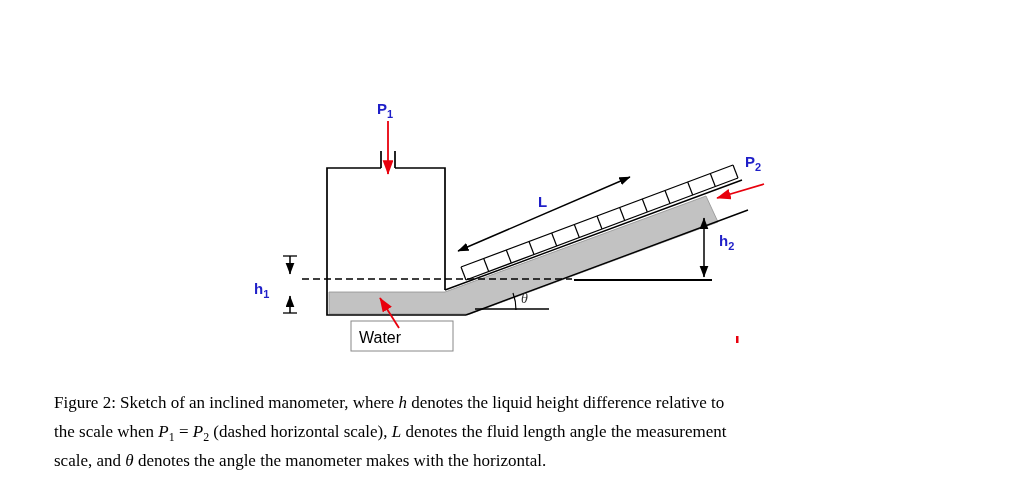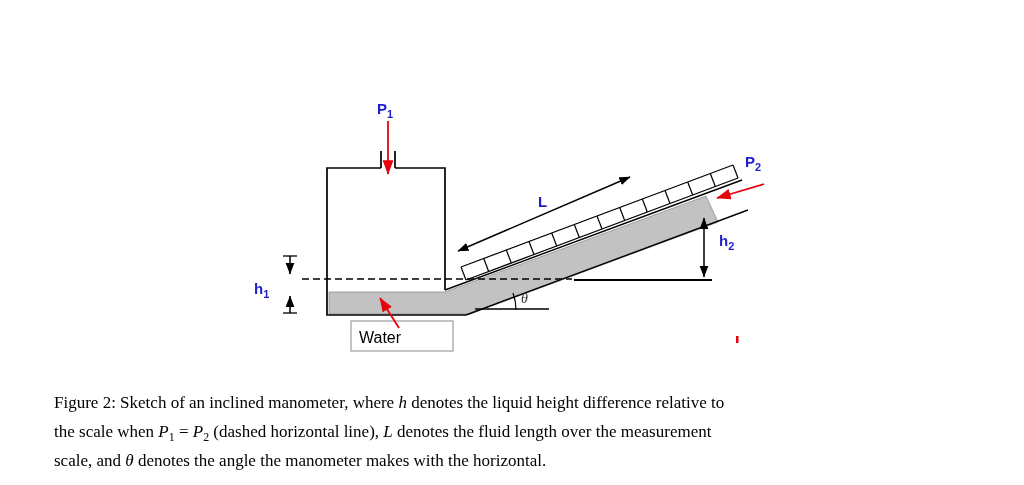--- a/index.html
+++ b/index.html
@@ -93,17 +93,17 @@
       <rect x="351" y="321" width="102" height="30" fill="#fff" stroke="#888" stroke-width="1"></rect>
       <line x1="399" y1="328" x2="380" y2="298" stroke-width="1.8" marker-end="url(#ar)" stroke="#e8000d"></line>
       <text class="water-txt" x="359" y="343">Water</text>
 
       <rect x="736" y="336" width="2.5" height="7" fill="#e8000d"></rect>
     </svg>
   </div>
 
   <div class="caption">
     <div class="cap-line"><span>Figure 2: Sketch of an inclined manometer, where </span><span class="it">h</span><span> denotes the liquid height difference relative to</span></div>
-    <div class="cap-line"><span>the scale when </span><span class="it">P</span><sub>1</sub><span> = </span><span class="it">P</span><sub>2</sub><span> (dashed horizontal line), </span><span class="it">L</span><span> denotes the fluid length over the measurement</span></div>
+    <div class="cap-line"><span>the scale when </span><span class="it">P</span><sub>1</sub><span> = </span><span class="it">P</span><sub>2</sub><span> (dashed horizontal scale), </span><span class="it">L</span><span> denotes the fluid length angle the measurement</span></div>
     <div class="cap-line"><span>scale, and </span><span class="it">θ</span><span> denotes the angle the manometer makes with the horizontal.</span></div>
   </div>
 
 </div>
 
 </body></html>

